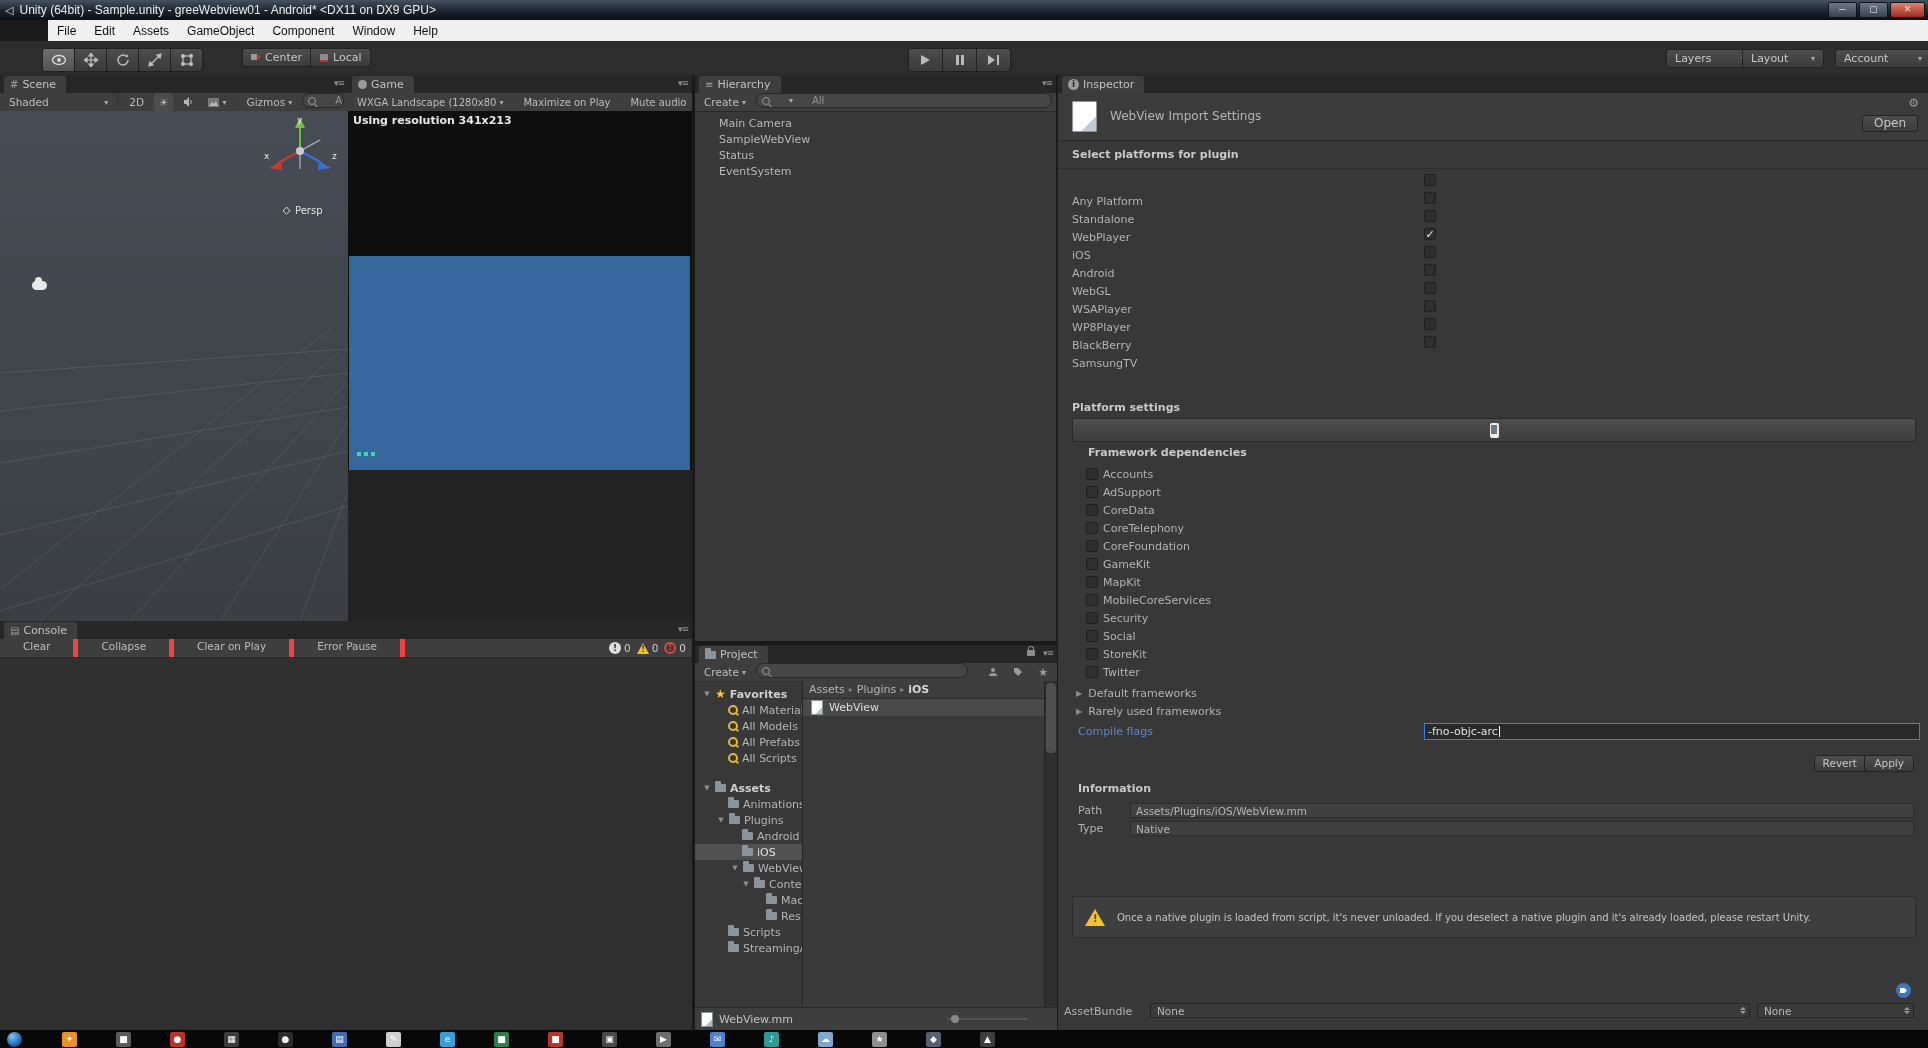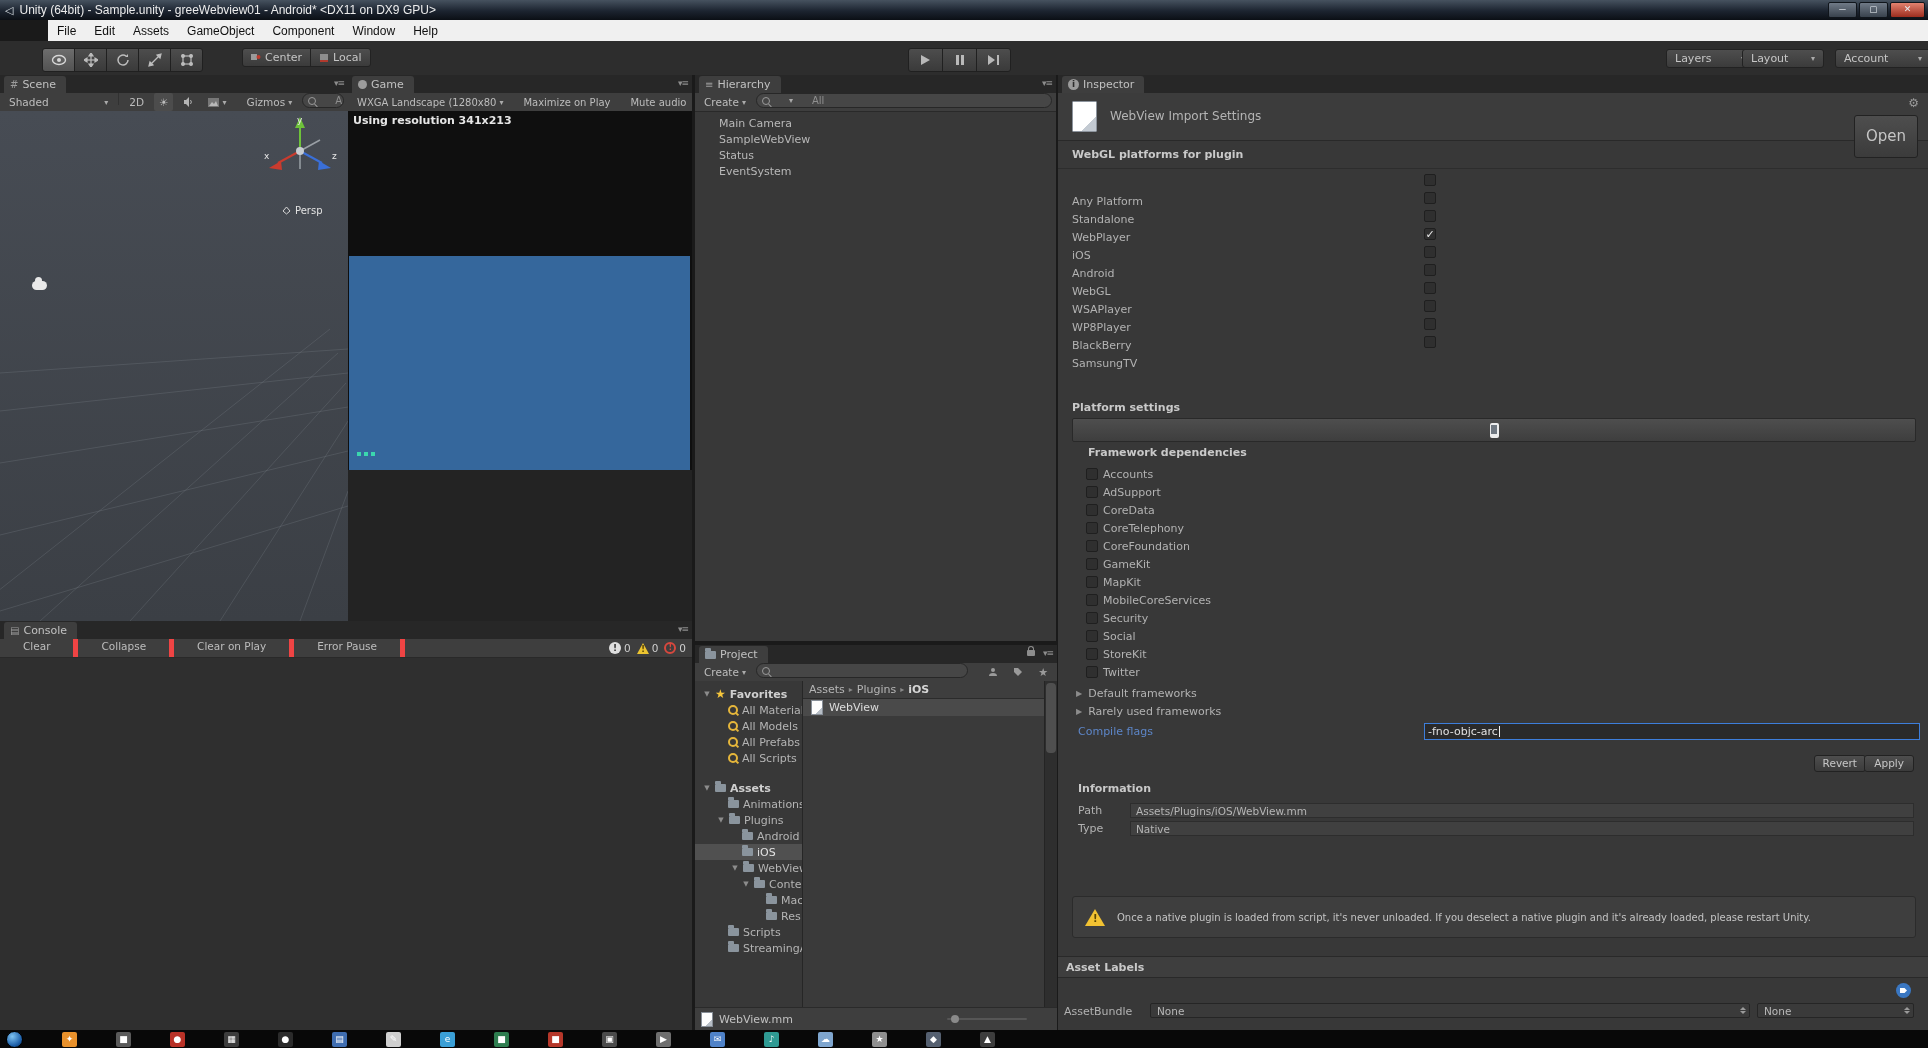--- a/index.html
+++ b/index.html
@@ -106,21 +106,21 @@
   .slider{position:absolute;right:30px;top:10px;width:80px;height:2px;background:#565656;border-radius:1px}
   .slider i{position:absolute;left:4px;top:-3px;width:8px;height:8px;border-radius:50%;background:#8a8a8a}
   .lock{width:8px;height:6px;background:#8d8d8d;position:relative;border-radius:1px}
   .lock::before{content:"";position:absolute;left:1px;top:-4px;width:4px;height:4px;border:1.5px solid #8d8d8d;border-bottom:none;border-radius:3px 3px 0 0}
 
   
   .insp-head{position:absolute;left:0;top:18px;right:0;height:47px;background:#3c3c3c;border-bottom:1px solid #292929;}
   .insp-doc{position:absolute;left:14px;top:8px;width:23px;height:29px;background:linear-gradient(135deg,#ffffff 72%,#c3cad2 72%);border:1px solid #8d949d;border-radius:1px;}
   .insp-title{position:absolute;left:52px;top:16px;font-size:12px;color:#b4b4b4;}
   .gear{position:absolute;right:9px;top:21px;color:#9a9a9a;font-size:12px;}
-  .open-btn{position:absolute;right:10px;top:40px;padding:14px 11px;font-size:15px;text-align:center;}
+  .open-btn{position:absolute;right:10px;top:40px;padding:1px 11px;font-size:12px;text-align:center;}
   .sec-head{position:absolute;font-weight:bold;color:#c9c9c9;font-size:11px;}
   .p-row{height:18px;position:relative;}
   .p-row .lbl{position:absolute;left:14px;top:3px;color:#b2b2b2;margin-top:21px;}
   .cb{width:12px;height:12px;background:#2f2f2f;border:1px solid #1f1f1f;border-radius:2px;color:#ececec;font-size:11px;line-height:11px;text-align:center;box-sizing:border-box;flex:none;}
   .cb.checked::after{content:"✓";}
   .p-row .cb{position:absolute;left:366px;top:3px;}
   #platform-list{position:absolute;left:0;top:93px;right:0;border-top:1px solid #2d2d2d;padding-top:2px;}
   .plat-strip{position:absolute;left:14px;right:12px;top:343px;height:22px;background:linear-gradient(#4e4e4e,#3e3e3e);border:1px solid #292929;border-radius:2px;display:flex;align-items:center;justify-content:center;}
   .phone{width:9px;height:15px;background:#ececec;border-radius:2px;position:relative}
   .phone::after{content:"";position:absolute;left:1.5px;top:2px;width:6px;height:9px;background:#6f7780}
@@ -578,21 +578,21 @@
     </div>
     <div class="insp-head">
       <div class="insp-doc"></div>
       <div class="insp-title">WebView Import Settings</div>
     </div>
     <span class="gear">⚙</span>
     <div class="btn open-btn">
         <span>Open</span>
       </div>
 
-    <div class="sec-head" style="left:14px;top:73px">WebGL platforms for plugin</div>
+    <div class="sec-head" style="left:14px;top:73px">Select platforms for plugin</div>
     <div id="platform-list">
         <div class="p-row">
           <span class="lbl">Any Platform</span>
           <span class="cb"></span>
         </div>
         <div class="p-row">
           <span class="lbl">Standalone</span>
           <span class="cb"></span>
         </div>
         <div class="p-row">
@@ -714,23 +714,20 @@
     <div class="info-lbl" style="top:747px">Type</div>
     <div class="info-field" style="top:746px">Native</div>
 
     <div class="warn-box">
       <span class="warn-tri">
           <i>!</i>
         </span>
       <span>Once a native plugin is loaded from script, it's never unloaded. If you deselect a native plugin and it's already loaded, please restart Unity.</span>
     </div>
 
-    <div class="al-band">
-        <span>Asset Labels</span>
-      </div>
     <div class="tag-circle">
         <span class="tag-shape"></span>
       </div>
     <div class="ab-label">AssetBundle</div>
     <div class="ab-dd" style="left:92px;width:600px"><span>None</span><span class="updown">
           <i class="u"></i>
           <i class="d"></i>
         </span></div>
     <div class="ab-dd" style="left:699px;right:14px"><span>None</span><span class="updown">
           <i class="u"></i>

